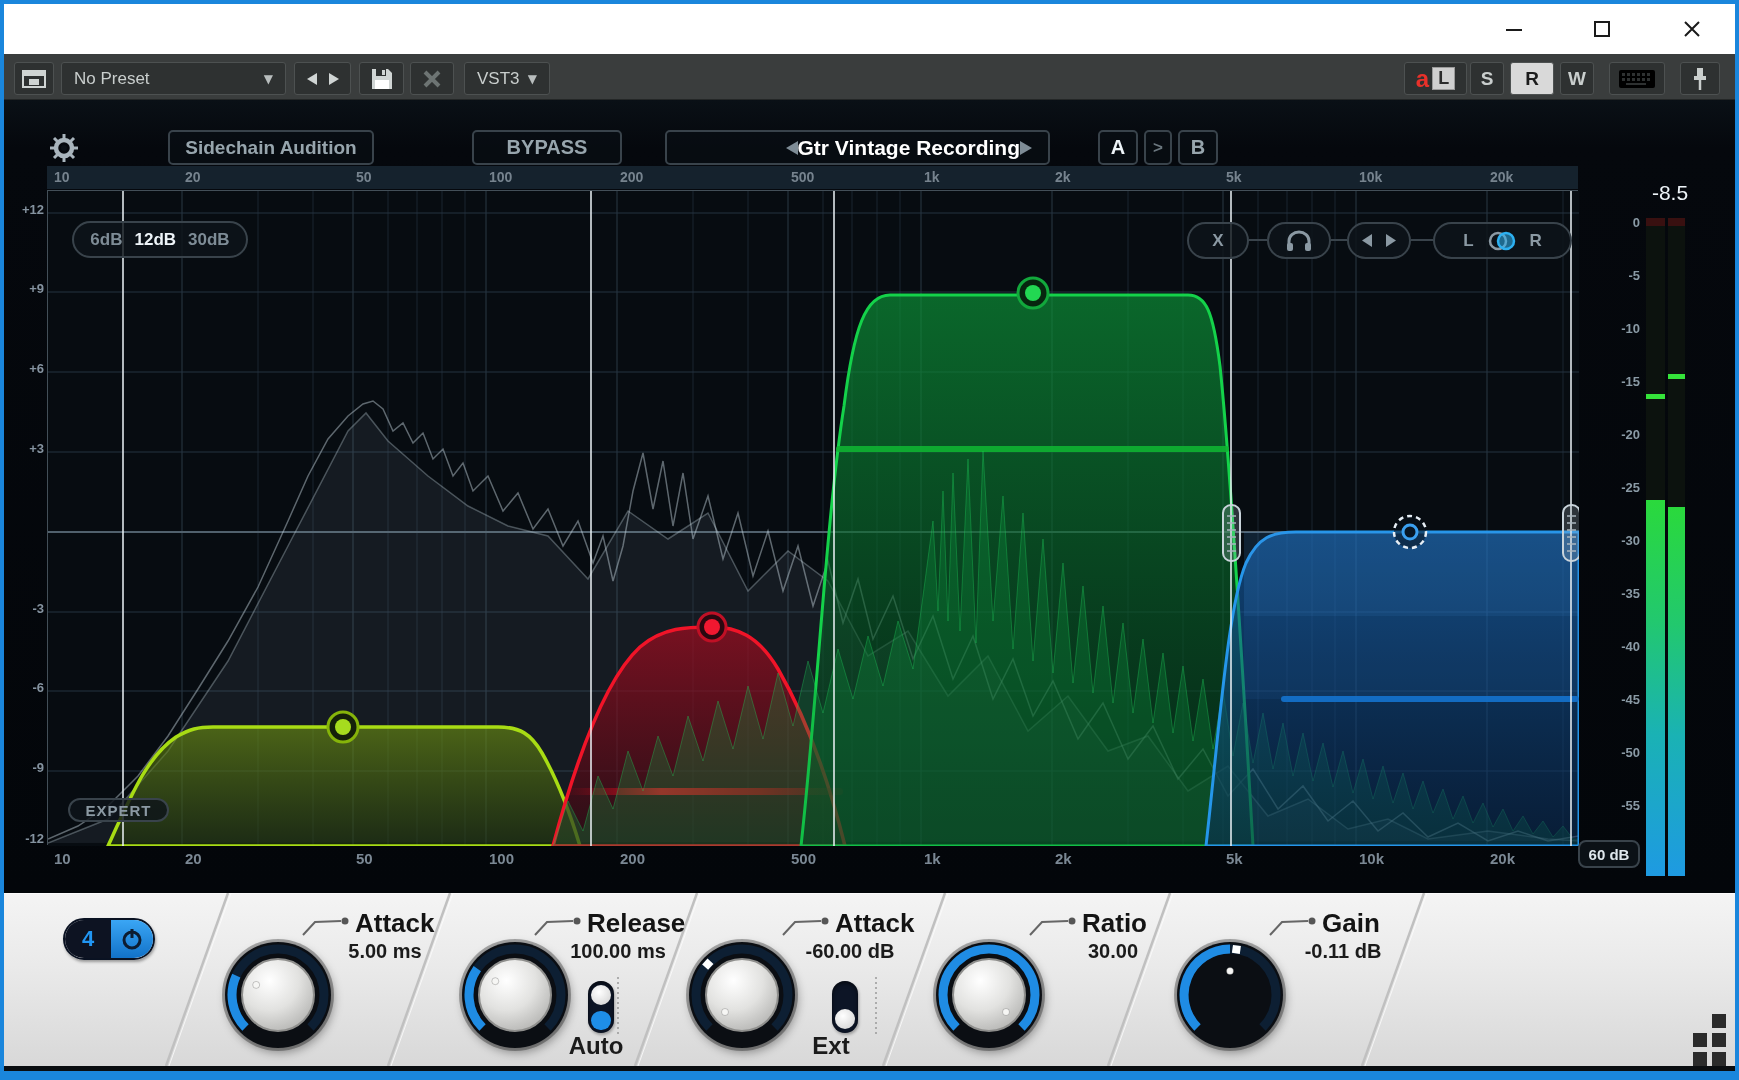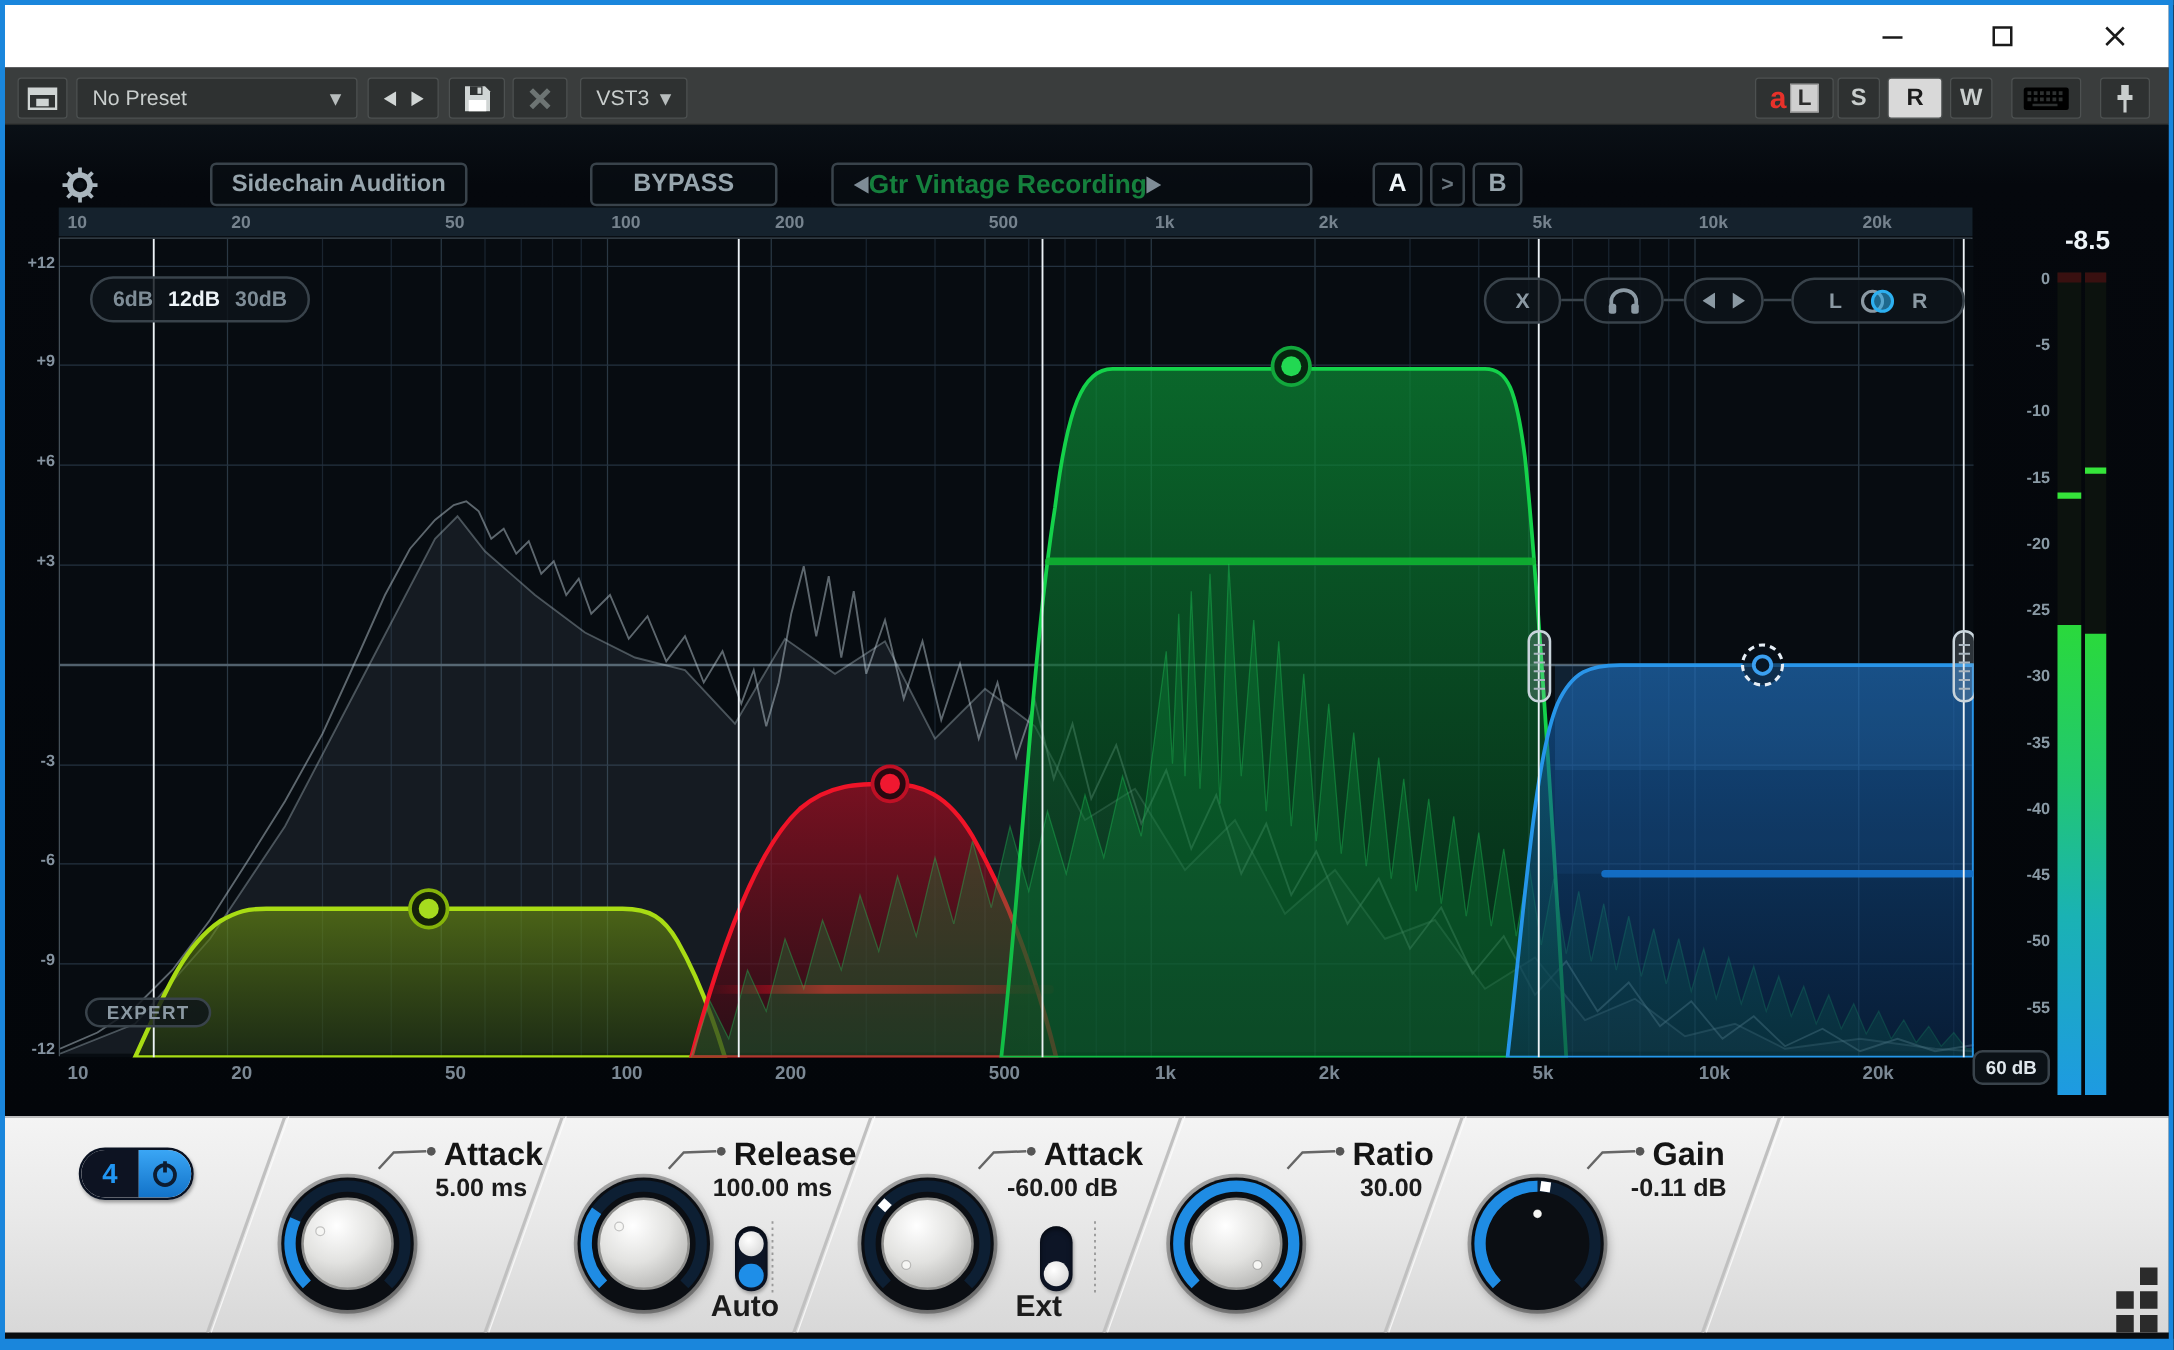--- a/index.html
+++ b/index.html
@@ -190,21 +190,21 @@
           <line x1="20.5" y1="20.5" x2="25" y2="25"></line>
         <line x1="25" y1="5" x2="20.5" y2="9.5"></line>
           <line x1="9.5" y1="20.5" x2="5" y2="25"></line>
       </g>
       <circle cx="15" cy="15" r="8" fill="none" stroke="#a9b5bd" stroke-width="4.5"></circle>
       <circle cx="15" cy="15" r="3" fill="#0a1016"></circle>
     </svg>
   </div>
   <div class="hpill" style="left:168px;top:130px;width:206px;font-size:19px">Sidechain Audition</div>
   <div class="hpill" style="left:472px;top:130px;width:150px;font-size:20px">BYPASS</div>
-  <div class="hpill" style="left:665px;top:130px;width:385px;font-size:21px;color:#15803d;justify-content:flex-start;padding:0 16px">
+  <div class="hpill" style="left:665px;top:130px;width:385px;font-size:21px;color:#ffffff;justify-content:flex-end;padding:0 16px">
     <svg width="12" height="14">
         <polygon points="12,0 12,14 0,7" fill="#7e8c96"></polygon>
       </svg>
     <span>Gtr Vintage Recording</span>
     <svg width="12" height="14">
         <polygon points="0,0 0,14 12,7" fill="#7e8c96"></polygon>
       </svg>
   </div>
   <div class="hpill" style="left:1098px;top:130px;width:40px;font-size:20px;color:#eef4f8">A</div>
   <div class="hpill" style="left:1144px;top:130px;width:28px;font-size:17px;color:#6a767e">&gt;</div>
@@ -333,21 +333,21 @@
     <span class="flabel2" style="left:442px">100</span>
     <span class="flabel2" style="left:573px">200</span>
     <span class="flabel2" style="left:744px">500</span>
     <span class="flabel2" style="left:877px">1k</span>
     <span class="flabel2" style="left:1008px">2k</span>
     <span class="flabel2" style="left:1179px">5k</span>
     <span class="flabel2" style="left:1312px">10k</span>
     <span class="flabel2" style="left:1443px">20k</span>
   </div>
 
-  <div class="abs" style="left:1638px;top:181px;width:64px;height:24px;text-align:center;font-size:21px;font-weight:bold;color:#eef4f8;z-index:3">-8.5</div>
+  <div class="abs" style="left:1638px;top:181px;width:64px;height:24px;text-align:center;font-size:21px;font-weight:normal;color:#eef4f8;z-index:3">-8.5</div>
   <span class="mlabel" style="left:1588px;top:215px">0</span>
   <span class="mlabel" style="left:1588px;top:268px">-5</span>
   <span class="mlabel" style="left:1588px;top:321px">-10</span>
   <span class="mlabel" style="left:1588px;top:374px">-15</span>
   <span class="mlabel" style="left:1588px;top:427px">-20</span>
   <span class="mlabel" style="left:1588px;top:480px">-25</span>
   <span class="mlabel" style="left:1588px;top:533px">-30</span>
   <span class="mlabel" style="left:1588px;top:586px">-35</span>
   <span class="mlabel" style="left:1588px;top:639px">-40</span>
   <span class="mlabel" style="left:1588px;top:692px">-45</span>

